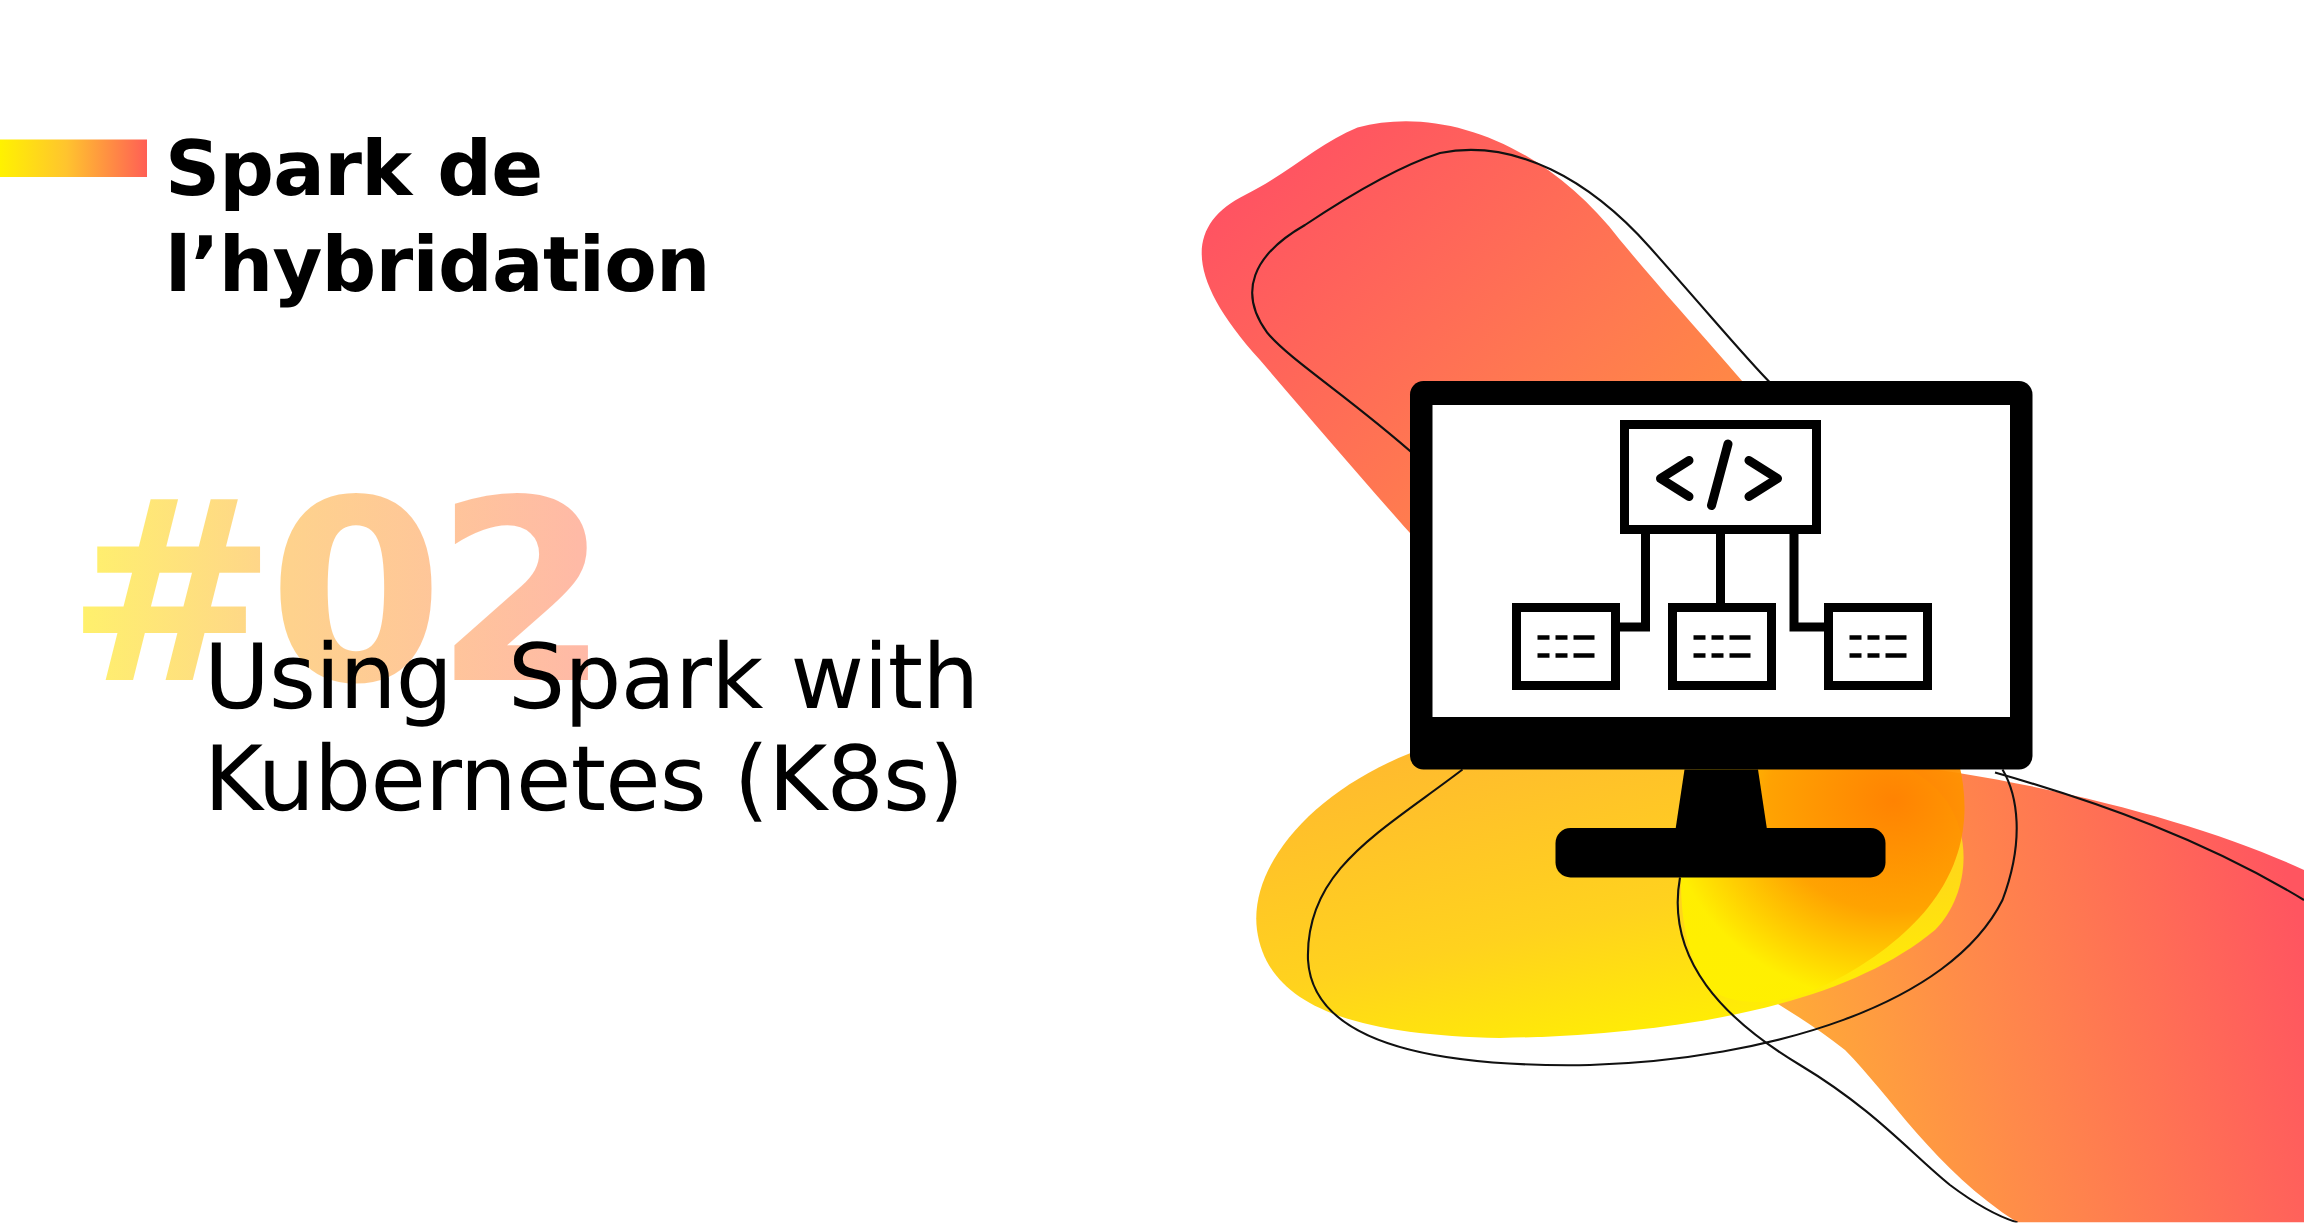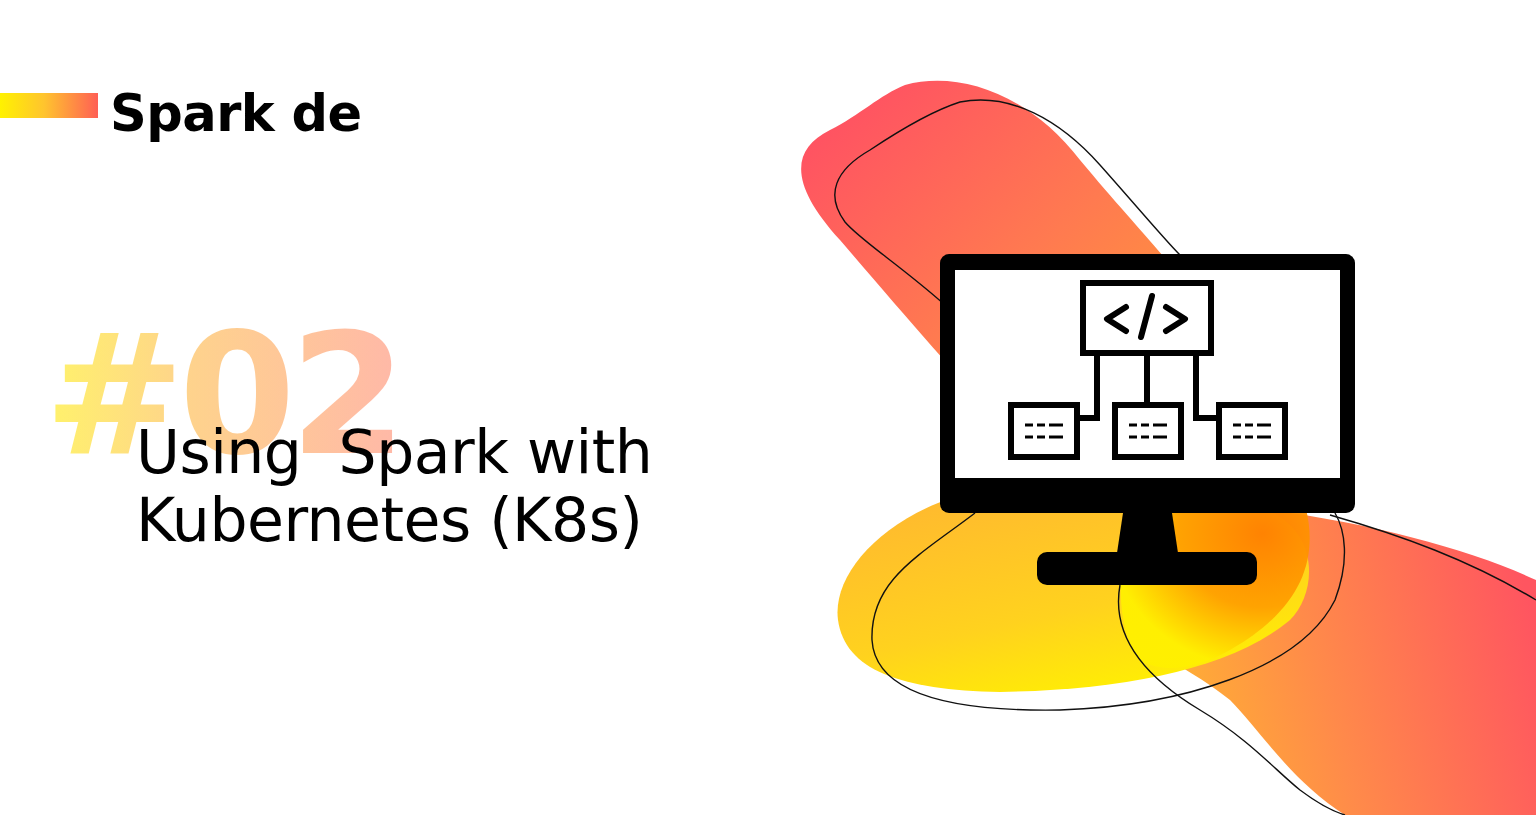--- a/index.html
+++ b/index.html
@@ -125,18 +125,19 @@
           <line x1="1257" y1="437" x2="1271" y2="437"></line>
       </g>
     </g>
   </g>
 </svg>
 
 <div class="accent-bar"></div>
 
 <h1 class="series-title">
   <span>Spark de</span><br>
+  <span>l’hybridation</span>
 </h1>
 
 <div class="episode-number">#02</div>
 
 <h2 class="talk-title"><span>Using  Spark with</span>
 <span>Kubernetes (K8s)</span></h2>
 
 </body></html>

